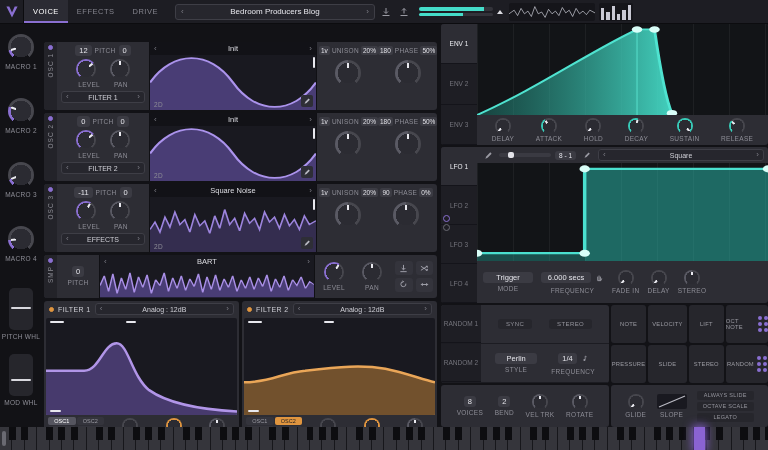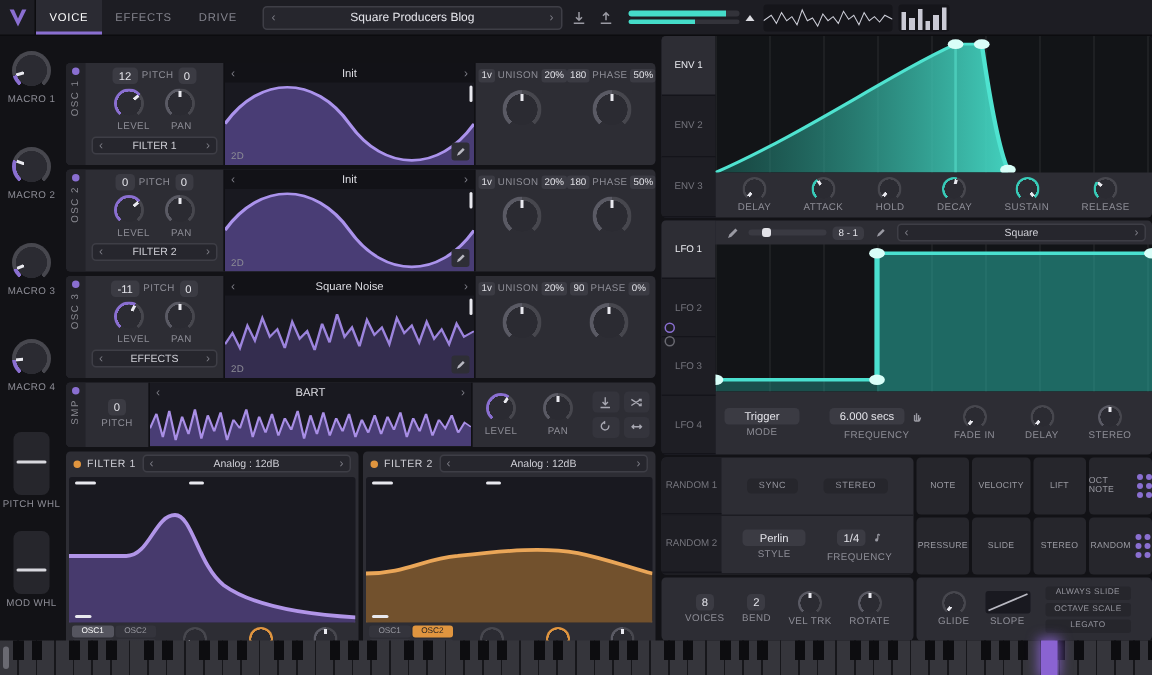--- a/index.html
+++ b/index.html
@@ -109,21 +109,21 @@
 .env-knobs{height:30px;display:flex;align-items:center;justify-content:space-around;padding:0 4px;}
 .lfo-panel{height:156px;background:var(--panel);border-radius:3px;display:flex;overflow:hidden;}
 .lfo-body{flex:1;display:flex;flex-direction:column;}
 .lfo-head{height:16px;display:flex;align-items:center;gap:4px;padding:0 4px;}
 .mini-slider{width:52px;height:4px;background:#3a3a42;border-radius:2px;position:relative;}
 .mini-slider::after{content:"";position:absolute;left:18%;top:-1px;width:6px;height:6px;border-radius:2px;background:#e2e2e8;}
 .grid-box{font-size:6.5px;}
 .lfo-display{flex:1;background:#121417;position:relative;
  background-image:repeating-linear-gradient(90deg,rgba(255,255,255,.05) 0 1px,transparent 1px 36px);}
 .lfo-display svg{width:100%;height:100%;position:absolute;inset:0;}
-.lfo-foot{height:42px;display:flex;align-items:center;gap:20px;padding:0 6px;}
+.lfo-foot{height:42px;display:flex;align-items:center;gap:8px;padding:0 6px;}
 .freq-row{display:flex;align-items:center;gap:3px;}
 .knob-stack{display:flex;flex-direction:column;align-items:center;gap:1px;}
 .bipolar-icons{position:absolute;left:2px;top:68px;display:flex;flex-direction:column;gap:2px;}
 .bipolar-icons i{width:7px;height:7px;border-radius:50%;border:1.5px solid var(--purple);display:block;}
 .bipolar-icons i+i{border-color:#6a6a72;}
 
 .random-row{height:78px;display:flex;gap:2px;justify-content:space-between;}
 .random-panel{width:168px;background:var(--panel);border-radius:3px;display:flex;flex-direction:column;overflow:hidden;}
 .rnd-row{flex:1;display:flex;border-bottom:1px solid #1c1c22;}
 .rtab{width:40px;flex:none;}
@@ -158,21 +158,21 @@
       </svg>
   </div>
   <div class="tabs">
     <span class="tab active">VOICE</span>
     <span class="tab">EFFECTS</span>
     <span class="tab">DRIVE</span>
   </div>
   <div class="preset-wrap">
     <div class="preset">
       <span class="arrow">‹</span>
-      <span class="preset-name">Square Producers Blog</span>
+      <span class="preset-name">Bedroom Producers Blog</span>
       <span class="arrow">›</span>
     </div>
   </div>
   <span class="tb-icon">
     <svg width="10" height="10" viewBox="0 0 10 10" fill="none" stroke="currentColor" stroke-width="1">
         <path d="M5 1 V6 M3 4.5 L5 6.5 L7 4.5 M1.5 8.5 H8.5"></path>
       </svg>
   </span>
   <span class="tb-icon">
     <svg width="10" height="10" viewBox="0 0 10 10" fill="none" stroke="currentColor" stroke-width="1">

